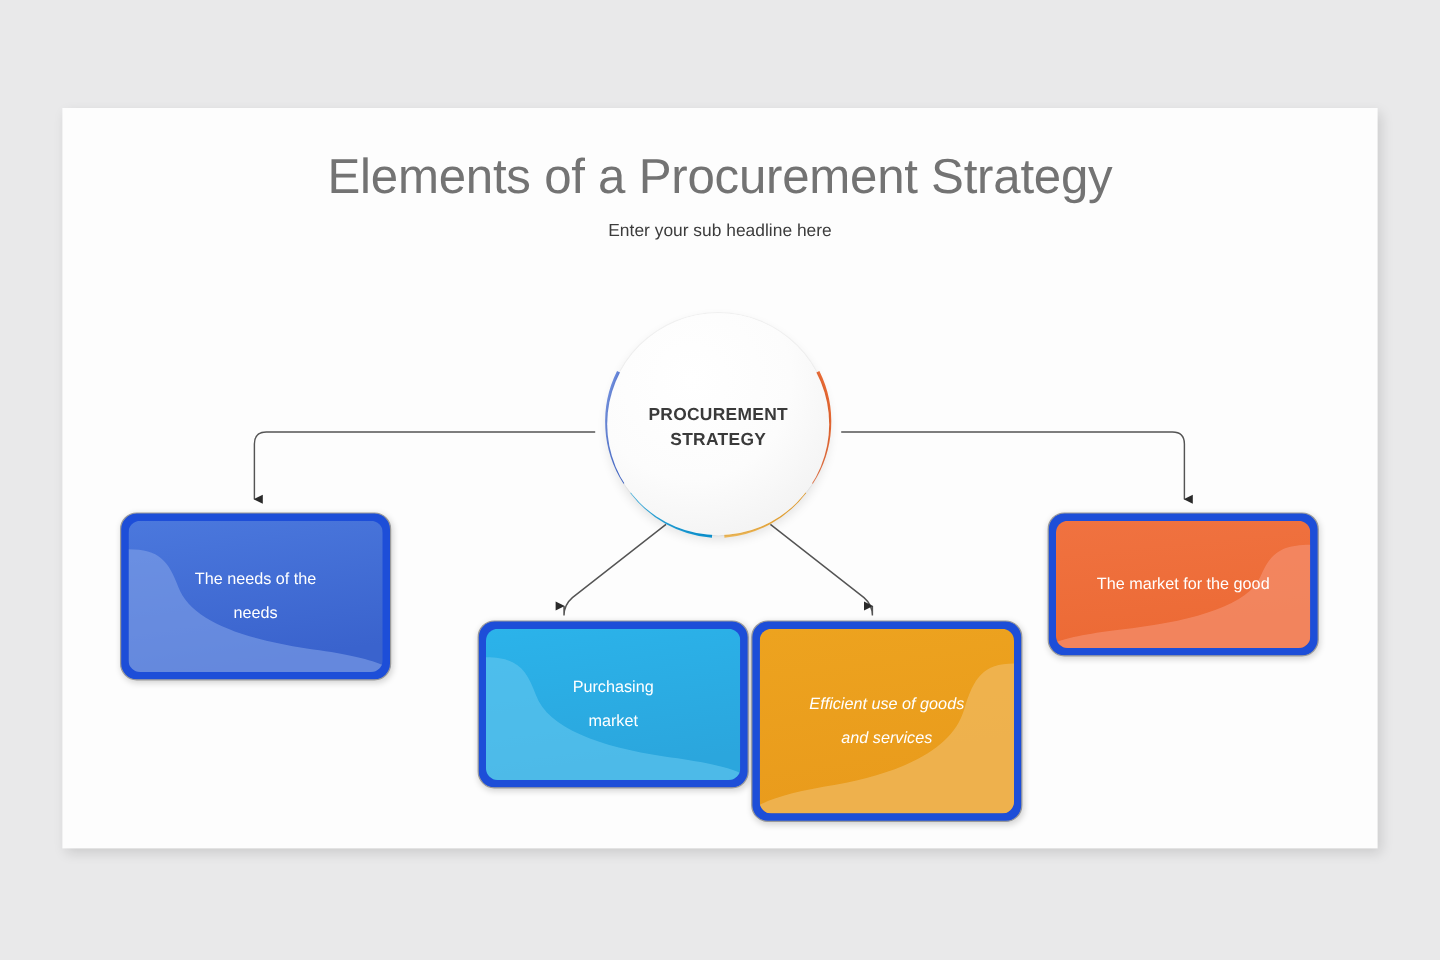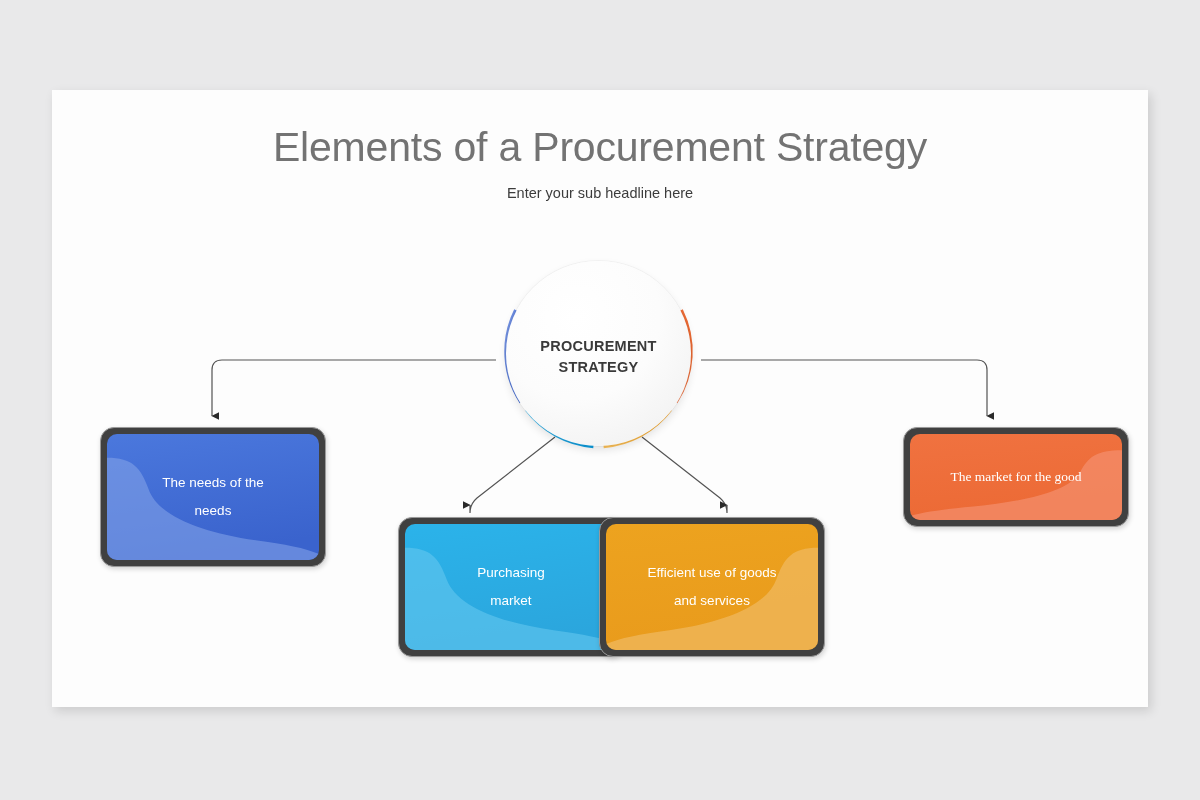--- a/index.html
+++ b/index.html
@@ -89,21 +89,21 @@
     line-height: 1.42;
     letter-spacing: 0.25px;
     transform: translateY(3px);
   }
 
   
   .card-frame {
     position: absolute;
     border: 1px solid #9a9a9a;
     border-radius: 14px;
-    background: #404040;
+    background: #1d4ed8;
     box-sizing: border-box;
     box-shadow: 1px 2px 5px rgba(0,0,0,0.17);
   }
   .card-body {
     position: absolute;
     left: 6px;
     top: 6px;
     right: 6px;
     bottom: 6px;
     border-radius: 10px;
@@ -226,21 +226,21 @@
       </svg>
       <div class="card-text">
         <div>
           <span>Purchasing</span>
           <span>market</span>
         </div>
       </div>
     </div>
   </div>
 
-  <div class="card-frame" style="left:547px; top:427px; width:226px; height:140px;">
+  <div class="card-frame" style="left:574px; top:427px; width:226px; height:168px;font-style:italic;">
     <div class="card-body">
       <svg class="card-wave" viewBox="0 0 214 128" preserveAspectRatio="none">
         <defs>
           <linearGradient id="cg2" x1="0" y1="0" x2="0.2" y2="1">
             <stop offset="0%" stop-color="#eda31f"></stop>
             <stop offset="100%" stop-color="#e99b1c"></stop>
           </linearGradient>
         </defs>
         <rect x="0" y="0" width="214" height="128" fill="url(#cg2)"></rect>
         <g transform="translate(214,0) scale(-1,1)">
@@ -249,21 +249,21 @@
       </svg>
       <div class="card-text">
         <div>
           <span>Efficient use of goods</span>
           <span>and services</span>
         </div>
       </div>
     </div>
   </div>
 
-  <div class="card-frame" style="left:851px; top:337px; width:226px; height:100px;font-family:Liberation Serif, serif;">
+  <div class="card-frame" style="left:821px; top:337px; width:226px; height:120px;">
     <div class="card-body">
       <svg class="card-wave" viewBox="0 0 214 128" preserveAspectRatio="none">
         <defs>
           <linearGradient id="cg3" x1="0" y1="0" x2="0.2" y2="1">
             <stop offset="0%" stop-color="#f07240"></stop>
             <stop offset="100%" stop-color="#ec6a35"></stop>
           </linearGradient>
         </defs>
         <rect x="0" y="0" width="214" height="128" fill="url(#cg3)"></rect>
         <g transform="translate(214,0) scale(-1,1)">

